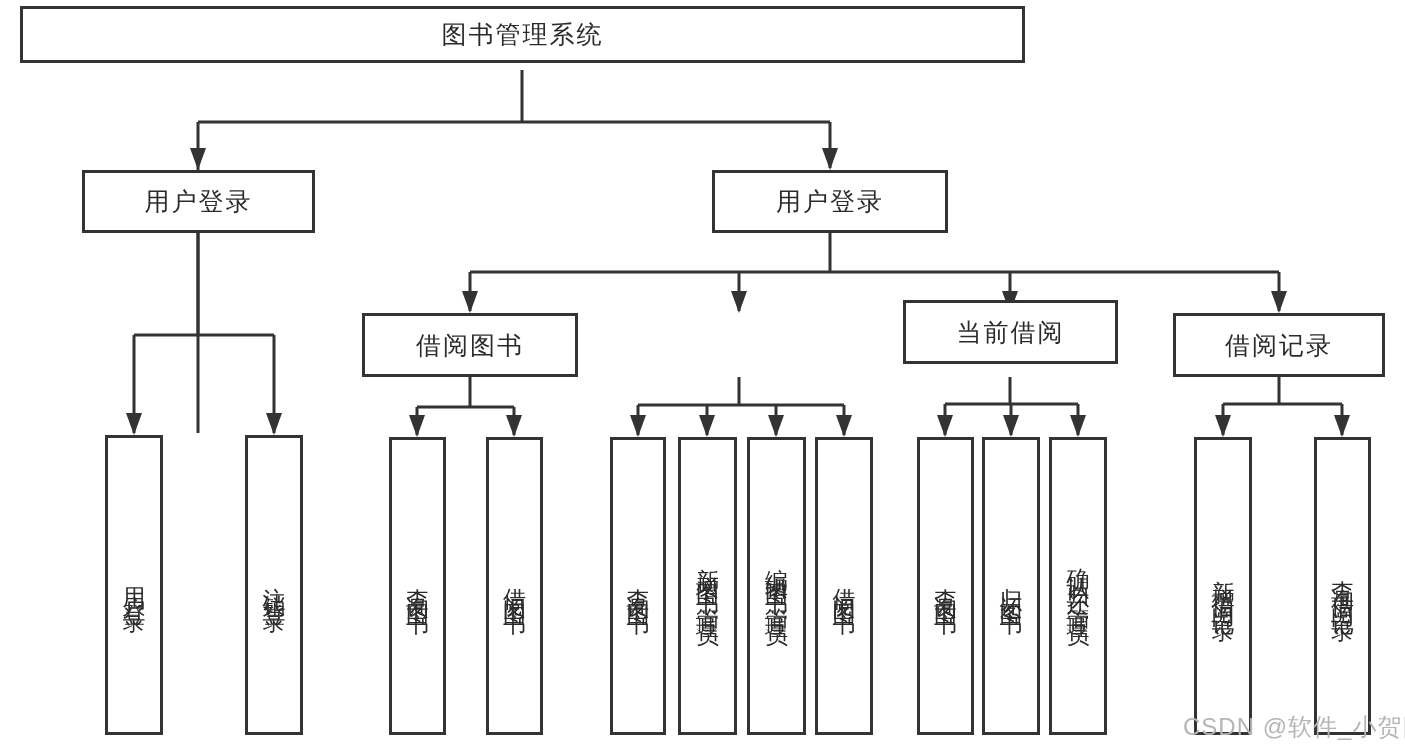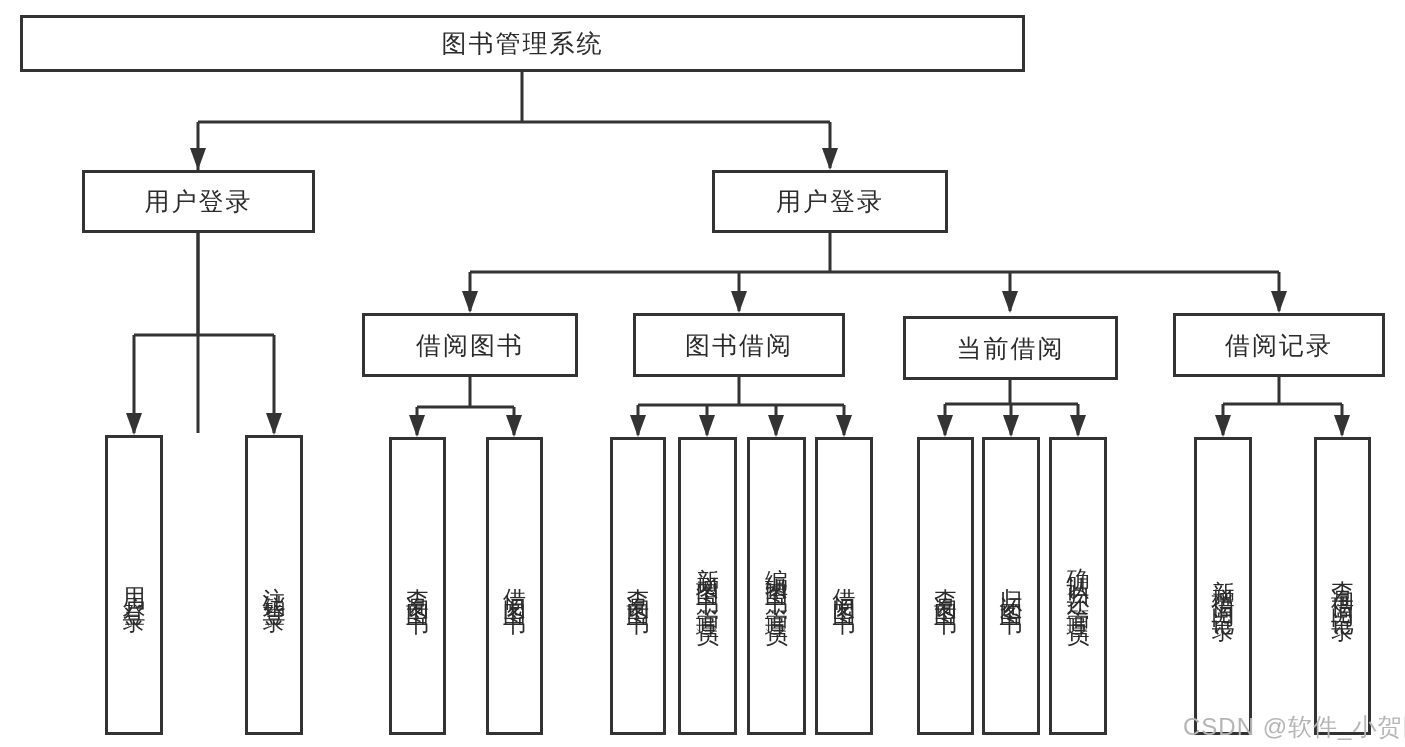--- a/index.html
+++ b/index.html
@@ -82,38 +82,35 @@
       <polygon points="768,415 784,415 776,437"></polygon>
       <polygon points="836,415 852,415 844,437"></polygon>
       <polygon points="937,415 953,415 945,437"></polygon>
       <polygon points="1003,415 1019,415 1011,437"></polygon>
       <polygon points="1070,415 1086,415 1078,437"></polygon>
       <polygon points="1215,415 1231,415 1223,437"></polygon>
       <polygon points="1334,415 1350,415 1342,437"></polygon>
     </g>
   </svg>
 
-  <div class="box h" style="left:20px;top:15px;width:1005px;height:57px">
+  <div class="box h" style="left:20px;top:6px;width:1005px;height:57px">
     <span>图书管理系统</span>
   </div>
 
   <div class="box h" style="left:82px;top:170px;width:233px;height:63px">
     <span>用户登录</span>
   </div>
   <div class="box h" style="left:712px;top:170px;width:236px;height:63px">
     <span>用户登录</span>
   </div>
 
   <div class="box h" style="left:362px;top:313px;width:216px;height:64px">
     <span>借阅图书</span>
   </div>
-  <div class="box h" style="left:633px;top:313px;width:212px;height:64px">
-    <span>图书借阅</span>
-  </div>
-  <div class="box h" style="left:903px;top:316px;width:215px;height:64px">
+  <div class="box h" style="left:903px;top:300px;width:215px;height:64px">
     <span>当前借阅</span>
   </div>
   <div class="box h" style="left:1173px;top:313px;width:212px;height:64px">
     <span>借阅记录</span>
   </div>
 
   <div class="box v" style="left:105px;top:435px;width:58px;height:300px">
     <span>用户登录</span>
   </div>
   <div class="box v" style="left:245px;top:435px;width:58px;height:300px">

